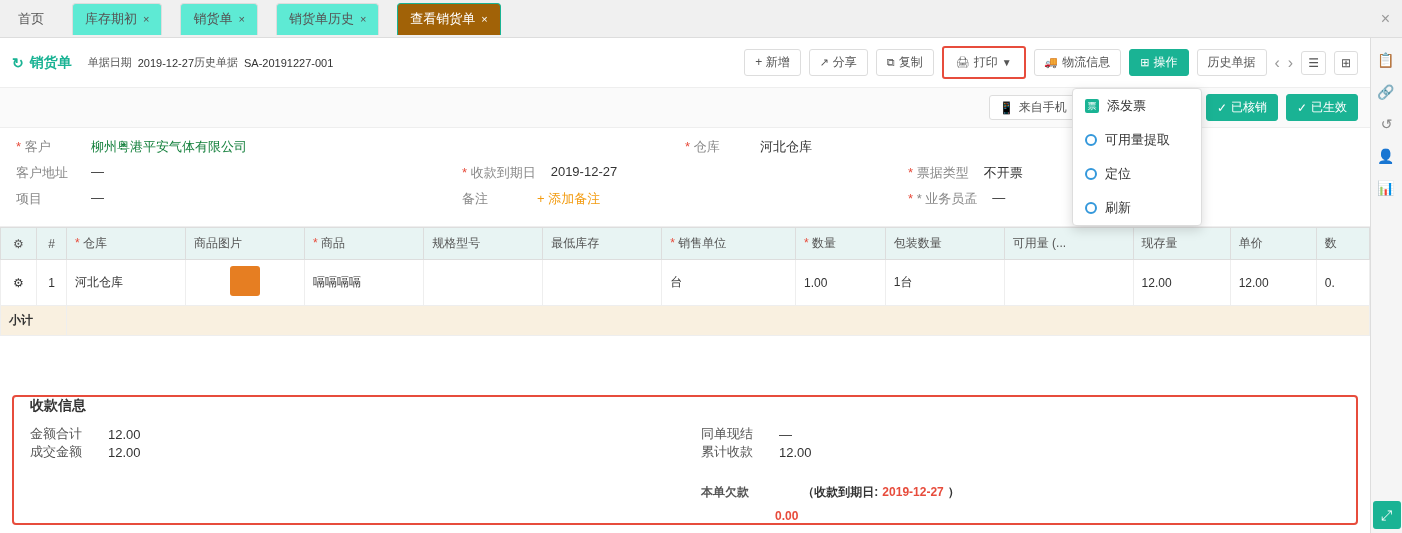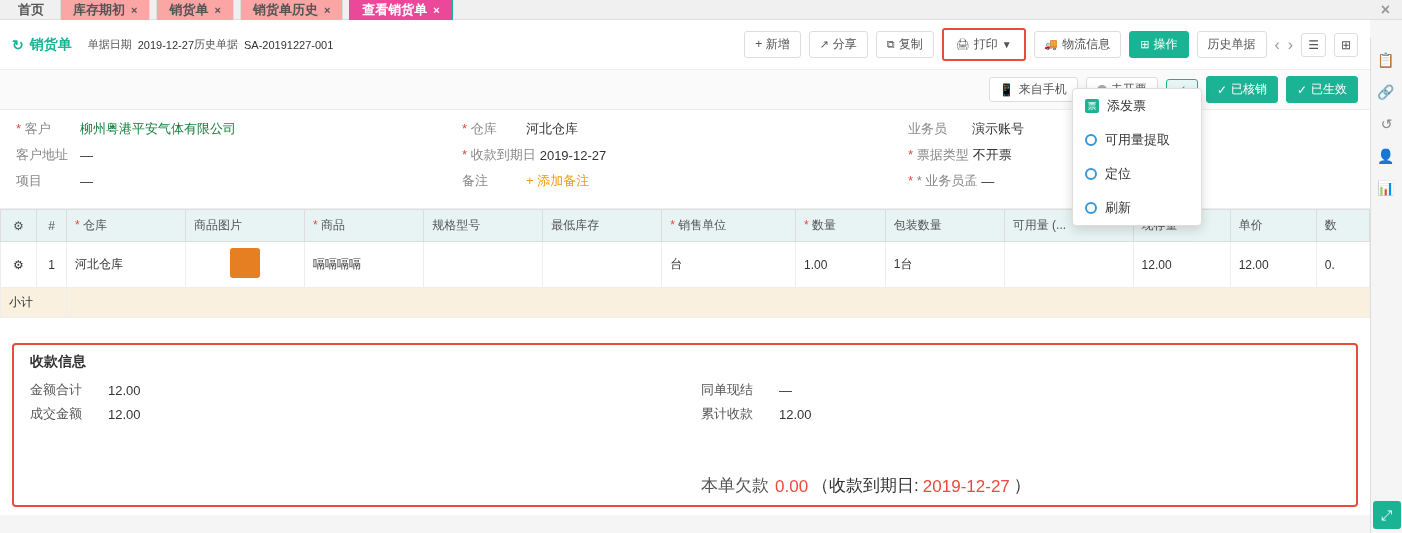--- a/index.html
+++ b/index.html
@@ -1,29 +1,29 @@
 <!DOCTYPE html>
 <html><head>
   <meta charset="utf-8">
   <style>
     * { box-sizing: border-box; margin: 0; padding: 0; }
     body { font-family: 'Microsoft YaHei', Arial, sans-serif; font-size: 13px; background: #f5f5f5; color: #333; overflow: hidden; }
 
     
     .tab-bar {
       display: flex; align-items: center; background: #f0f0f0; border-bottom: 1px solid #ddd;
-      height: 20px; padding: 0 8px; gap: 6px; font-weight: bold;
+      height: 38px; padding: 0 8px; gap: 18px;
     }
     .tab {
       display: flex; align-items: center; padding: 6px 12px; border-radius: 4px 4px 0 0;
-      cursor: pointer; font-size: 13px; gap: 6px; height: 32px; background: #fca5a5;
+      cursor: pointer; font-size: 13px; gap: 6px; height: 32px; background: #5eead4;
       border: 1px solid #ddd; border-bottom: none; color: #555;
     }
     .tab.active {
-      background: #ec4899; color: #fff; border-color: #1ab394;
+      background: #a16207; color: #fff; border-color: #1ab394;
     }
     .tab .close-icon { font-size: 11px; cursor: pointer; }
     .tab-home { background: none; border: none; color: #555; font-size: 13px; padding: 6px 10px; }
     .tab-spacer { flex: 1; }
     .tab-close-btn { font-size: 16px; color: #999; cursor: pointer; padding: 4px; }
 
     
     .main-content { background: #fff; height: calc(533px - 38px); overflow: hidden; display: flex; flex-direction: column; }
 
     
@@ -57,45 +57,45 @@
     .sec-btn {
       display: flex; align-items: center; gap: 4px; padding: 3px 10px;
       border: 1px solid #ddd; border-radius: 3px; cursor: pointer; font-size: 12px;
       background: #fff; color: #555;
     }
     .sec-btn.checked { background: #e8f7f5; border-color: #1ab394; color: #1ab394; }
 
     
     .form-fields { padding: 10px 16px; background: #fff; border-bottom: 1px solid #eee; }
     .form-row { display: flex; align-items: center; margin-bottom: 8px; gap: 0; }
-    .field-group { display: flex; align-items: center; flex: 1; gap: 4px; }
+    .field-group { display: flex; flex: 1; gap: 15px; }
     .field-label { color: #888; font-size: 13px; white-space: nowrap; min-width: 60px; }
     .field-label.required::before { content: '* '; color: #e74c3c; }
     .field-value { color: #333; font-size: 13px; }
     .field-link { color: #15803d; cursor: pointer; }
 
     
     .table-container { flex: 1; overflow: auto; }
     table { width: 100%; border-collapse: collapse; font-size: 12px; }
     thead tr { background: #e8f4f3; }
     th { padding: 7px 8px; text-align: left; border: 1px solid #ddd; font-weight: normal; color: #555; white-space: nowrap; }
     td { padding: 6px 8px; border: 1px solid #eee; color: #333; }
     tbody tr:nth-child(even) { background: #fafafa; }
-    .subtotal-row td { background: #f9f0e0; font-weight: normal; }
+    .subtotal-row td { background: #f9f0e0; font-weight: bold; }
     .col-gear { width: 36px; text-align: center; }
     .col-num { width: 30px; text-align: center; }
     .required-col::before { content: '* '; color: #e74c3c; }
 
     
     .bottom-panel {
-      padding: 8px 16px; border: 2px solid #e74c3c; margin: 8px 12px; border-radius: 4px;
+      padding: 0 16px; border: 2px solid #e74c3c; margin: 8px 12px; border-radius: 4px;
       background: #fff;
     }
     .bottom-panel-title { font-weight: bold; font-size: 14px; margin-bottom: 10px; }
-    .payment-grid { display: grid; grid-template-columns: 1fr 1fr; gap: 6px 32px; }
+    .payment-grid { display: grid; grid-template-columns: 1fr 1fr; gap: 0 32px; }
     .payment-item { display: flex; align-items: center; gap: 8px; font-size: 13px; }
     .payment-label { color: #555; min-width: 70px; }
     .payment-value { color: #333; }
     .payment-value.red { color: #e74c3c; margin-top: 48px; }
     .payment-date { color: #e74c3c; }
 
     
     .overlay-container { position: fixed; top: 0; left: 0; width: 100%; height: 100%; pointer-events: none; z-index: 1000; }
     .dropdown-menu {
       position: absolute; top: 88px; right: 200px; background: #fff;
@@ -230,24 +230,20 @@
 
     <div class="form-fields">
       <div class="form-row">
         <div class="field-group">
           <span class="field-label required">客户</span>
           <span class="field-value field-link">柳州粤港平安气体有限公司</span>
         </div>
         <div class="field-group">
           <span class="field-label required">仓库</span>
           <span class="field-value">河北仓库</span>
-        </div>
-        <div class="field-group">
-          <span class="field-label">业务员</span>
-          <span class="field-value">演示账号</span>
         </div>
       </div>
       <div class="form-row">
         <div class="field-group">
           <span class="field-label">客户地址</span>
           <span class="field-value">—</span>
         </div>
         <div class="field-group">
           <span class="field-label required">收款到期日</span>
           <span class="field-value">2019-12-27</span>
@@ -332,21 +328,21 @@
           <span class="payment-value">—</span>
         </div>
         <div class="payment-item">
           <span class="payment-label">成交金额</span>
           <span class="payment-value">12.00</span>
         </div>
         <div class="payment-item">
           <span class="payment-label">累计收款</span>
           <span class="payment-value">12.00</span>
         </div>
-        <div style="grid-column: 2; display:flex; align-items:flex-end; gap:4px; font-size:17px;">
+        <div style="grid-column: 2; display:flex; align-items:center; gap:4px; font-size:12px;font-weight:bold;">
           <span class="payment-label">本单欠款</span>
           <span class="payment-value red">0.00</span>
           <span>（收款到期日:</span>
           <span class="payment-date">2019-12-27</span>
           <span>）</span>
         </div>
       </div>
     </div>
 
   </div>

